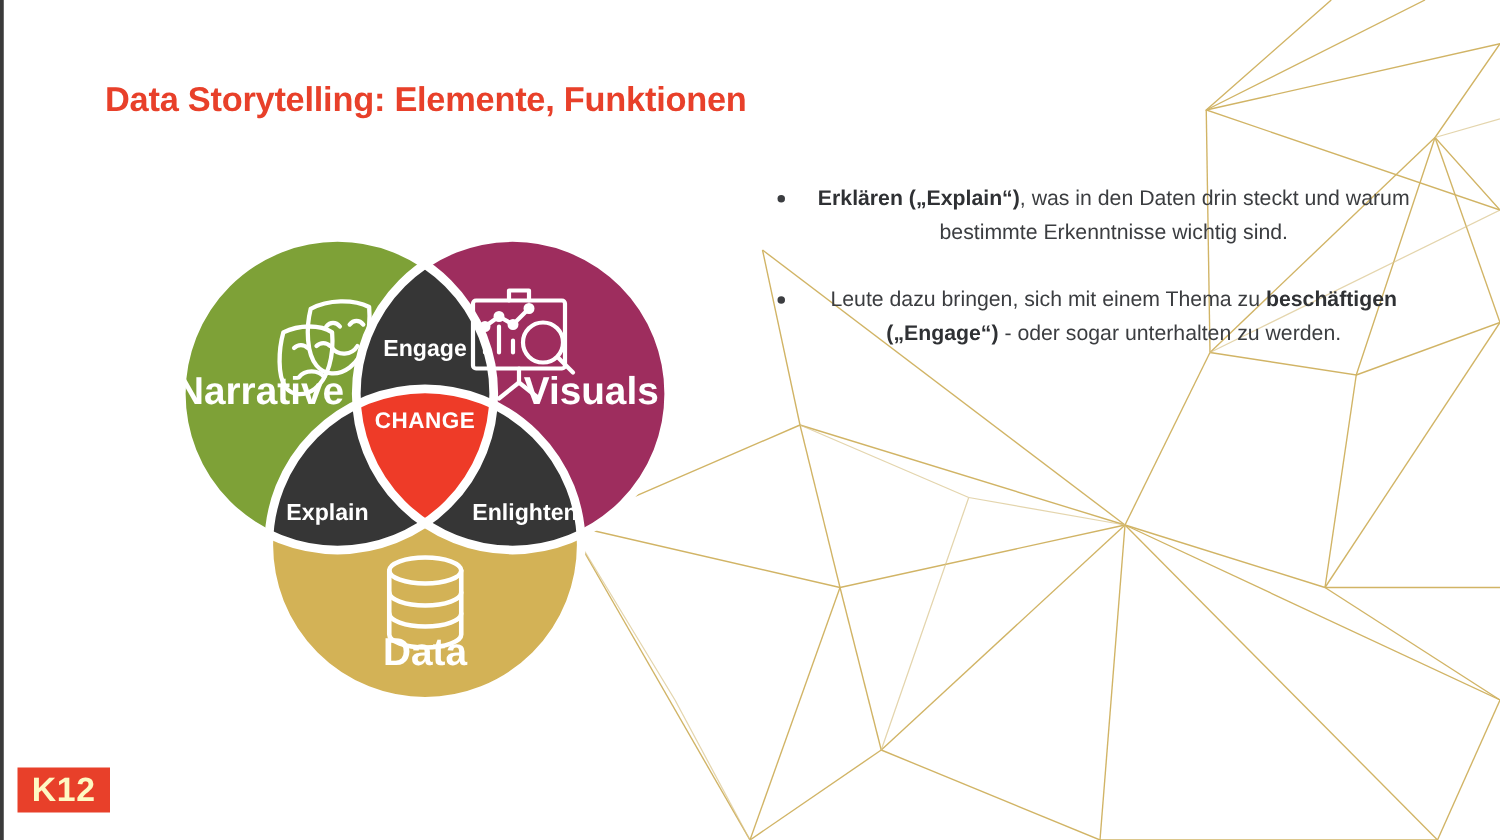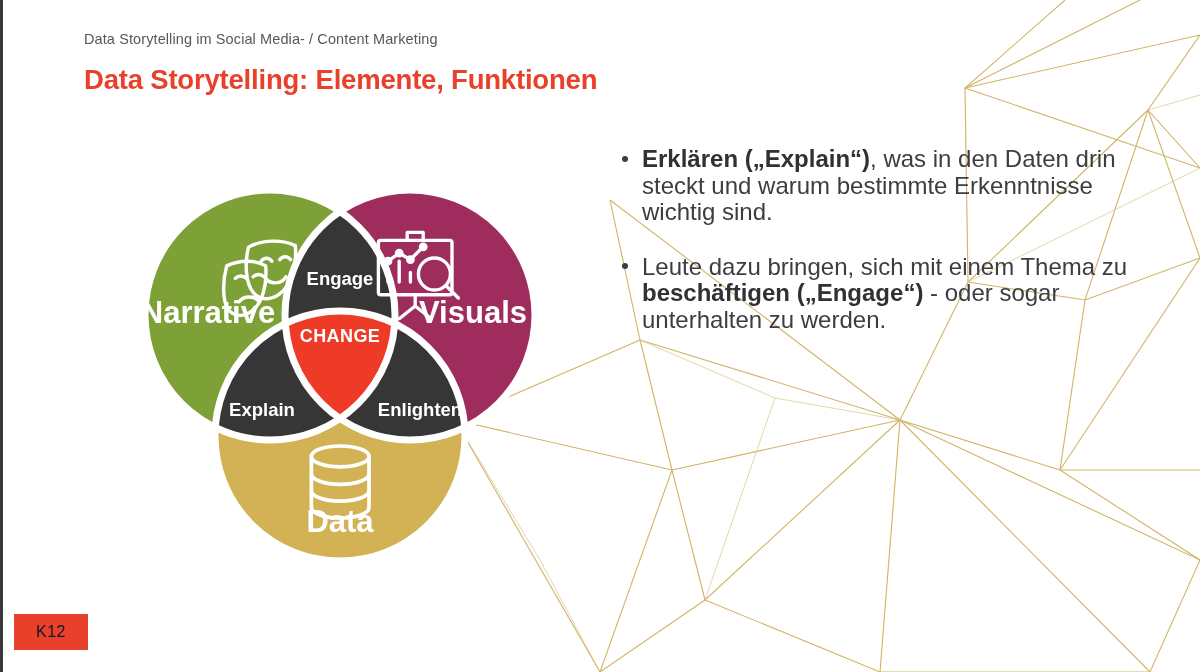--- a/index.html
+++ b/index.html
@@ -32,36 +32,36 @@
   .venn svg{display:block;}
   .venn-label{font-family:"Liberation Sans",sans-serif;font-weight:bold;fill:#ffffff;}
   .lbl-outer{font-size:31px;}
   .lbl-inner{font-size:18.5px;}
   .lbl-change{font-size:18px;letter-spacing:.4px;}
 
   
   .bullets{position:absolute;left:620px;top:146px;width:520px;z-index:10;}
   .bullet{
     position:relative;padding-left:22px;margin-bottom:16px;
-    font-size:24px;line-height:26.5px;color:#3b3d40;
+    font-size:17px;line-height:26.5px;color:#3b3d40;text-align:center;
   }
   .bullet:last-child{margin-bottom:0;margin-top:28px;}
   .bullet .dot{
     position:absolute;left:2px;top:9.5px;width:6px;height:6px;border-radius:50%;background:#3b3d40;
   }
   .bullet b{font-weight:bold;color:#2f3134;}
 
   
   .logo{
     position:absolute;left:14px;top:614px;width:74px;height:36px;
     background:#E8402A;z-index:20;
     display:flex;align-items:center;justify-content:center;
   }
   .logo span{
-    color:#0f172a;font-size:16px;font-weight:normal;letter-spacing:.5px;
+    color:#fef9c3;font-size:27px;font-weight:bold;letter-spacing:.5px;
     font-family:"Liberation Sans",sans-serif;line-height:1;
   }
 </style>
 </head>
 <body>
 
 <div id="slide">
 
   <svg class="bg-net" viewBox="0 0 1200 672" xmlns="http://www.w3.org/2000/svg">
     <g fill="none" stroke="#C9A74B" stroke-width="1.1" opacity="0.85">
@@ -106,21 +106,20 @@
       <path d="M775 398 L900 420"></path>
       <path d="M775 398 L705 600"></path>
       <path d="M455 420 L520 350"></path>
       <path d="M600 672 L540 560"></path>
       <path d="M540 560 L455 420"></path>
     </g>
   </svg>
 
   <div class="edge-strip"></div>
 
-  <div class="eyebrow">Data Storytelling im Social Media- / Content Marketing</div>
   <div class="title">Data Storytelling: Elemente, Funktionen</div>
 
   <div class="venn">
     <svg width="490" height="410" viewBox="0 0 490 410" xmlns="http://www.w3.org/2000/svg">
       <defs>
 
         <clipPath id="clipA">
             <circle cx="170" cy="155" r="125"></circle>
           </clipPath>
         <clipPath id="clipB">

